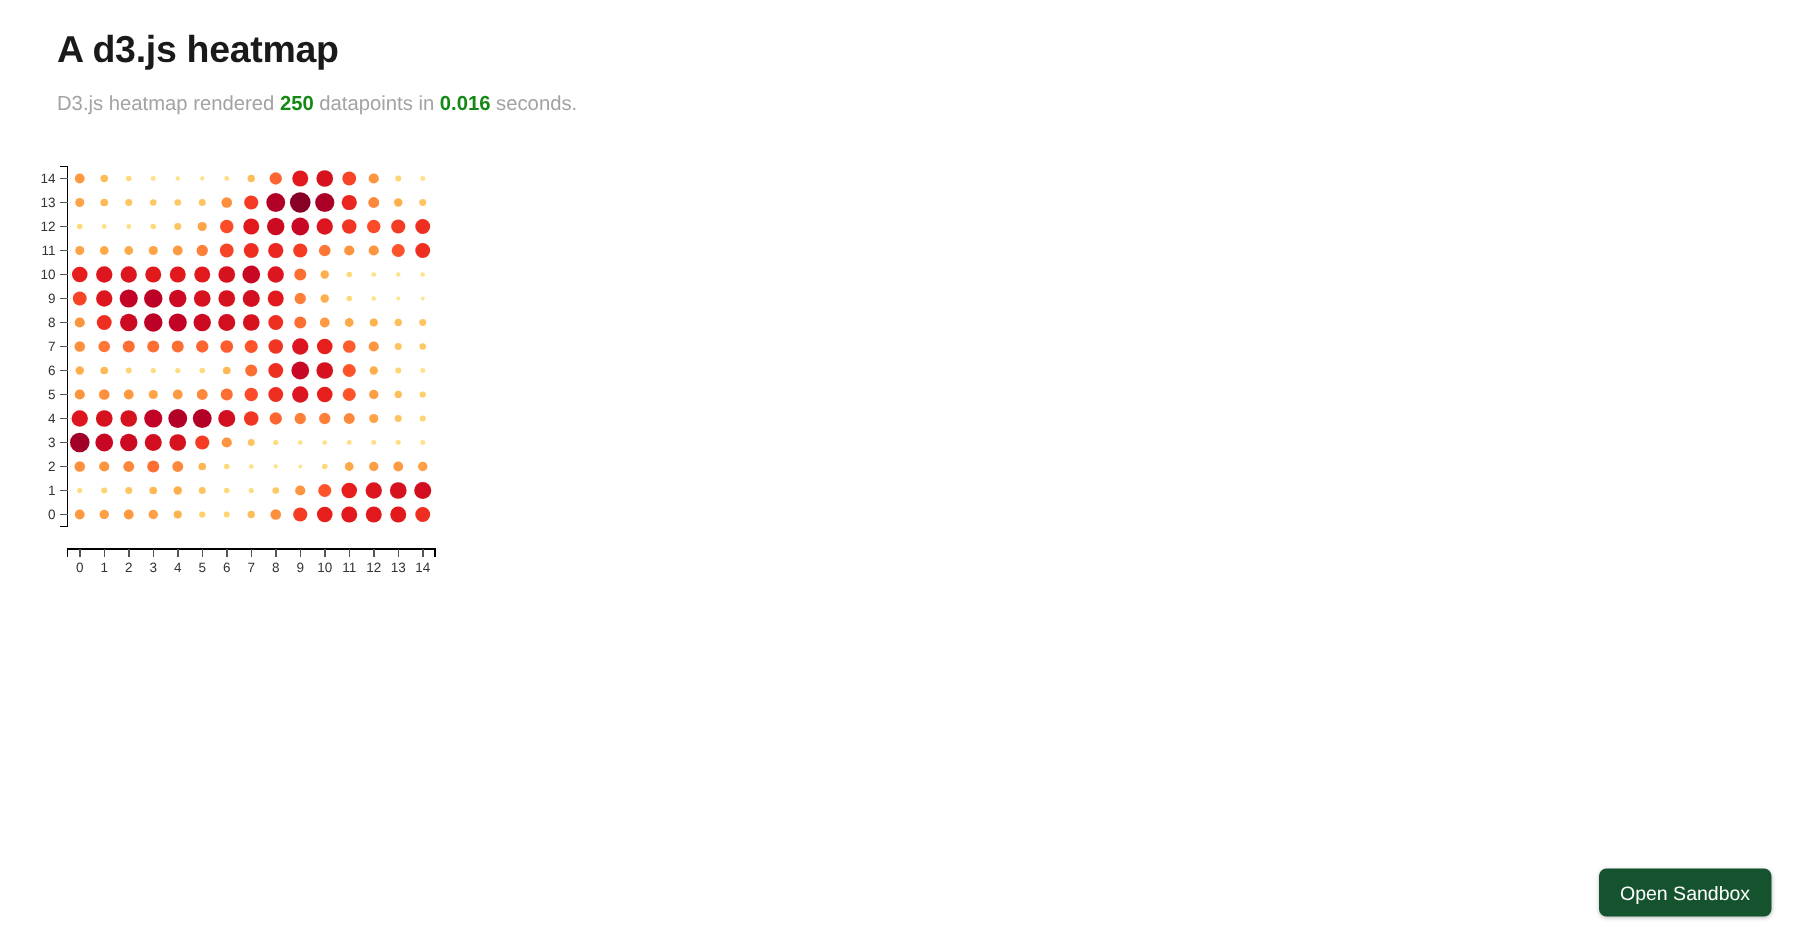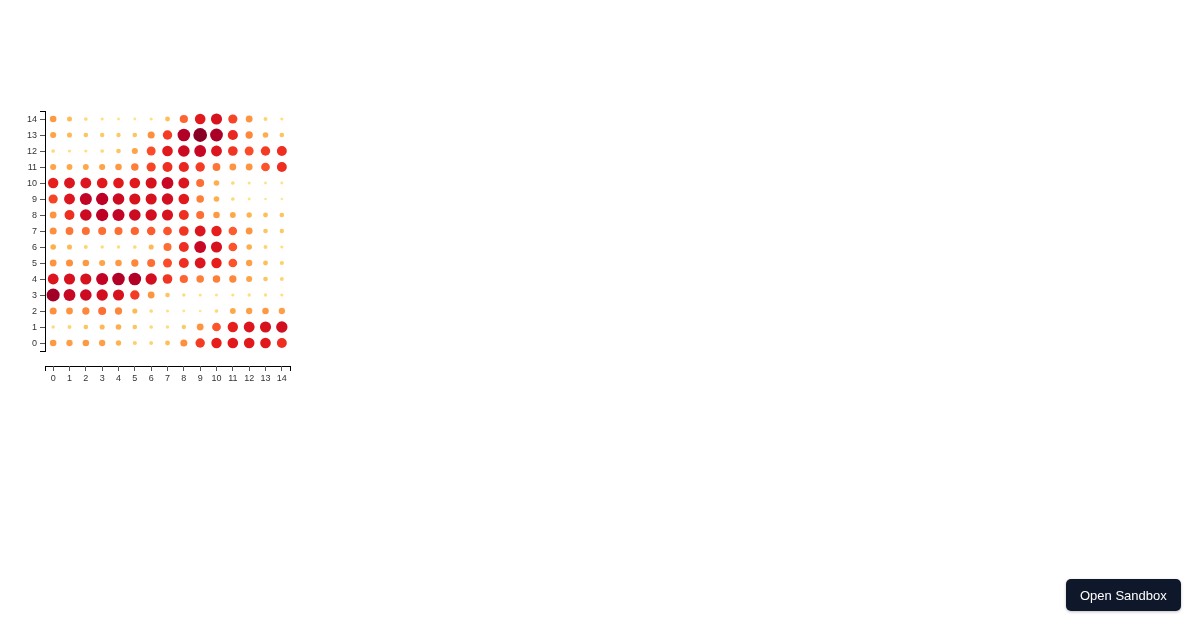--- a/index.html
+++ b/index.html
@@ -99,36 +99,40 @@
   
   #open-sandbox-button {
     position: absolute;
     left: 1066px;
     top: 579px;
     height: 32px;
     padding: 0 14px;
     display: flex;
     align-items: center;
     justify-content: center;
-    background: #0f172a;
+    background: #14532d;
     color: #ffffff;
     font-size: 13px;
     font-family: "Liberation Sans", sans-serif;
     border: none;
     border-radius: 5px;
     cursor: pointer;
     white-space: nowrap;
     box-shadow: 0 1px 3px rgba(0,0,0,0.25);
   }
 </style>
 </head>
 <body>
 
 <div id="page">
 
+  <div id="header">
+    <h1 id="page-title">A d3.js heatmap</h1>
+    <p id="subtitle"><span>D3.js heatmap rendered </span><span class="metric">250</span><span> datapoints in </span><span class="metric">0.016</span><span> seconds.</span></p>
+  </div>
 
   <div id="chart-container">
     <svg id="chart-svg" width="290" height="280">
       <g id="y-axis-group">
           <path d="M20,6H25V246H20" class="axis-line"></path>
           <line x1="20" y1="14" x2="25" y2="14" class="tick-line"></line>
           <text x="17" y="17.3" class="tick-label tick-label-y">14</text>
           <line x1="20" y1="30" x2="25" y2="30" class="tick-line"></line>
           <text x="17" y="33.3" class="tick-label tick-label-y">13</text>
           <line x1="20" y1="46" x2="25" y2="46" class="tick-line"></line>

